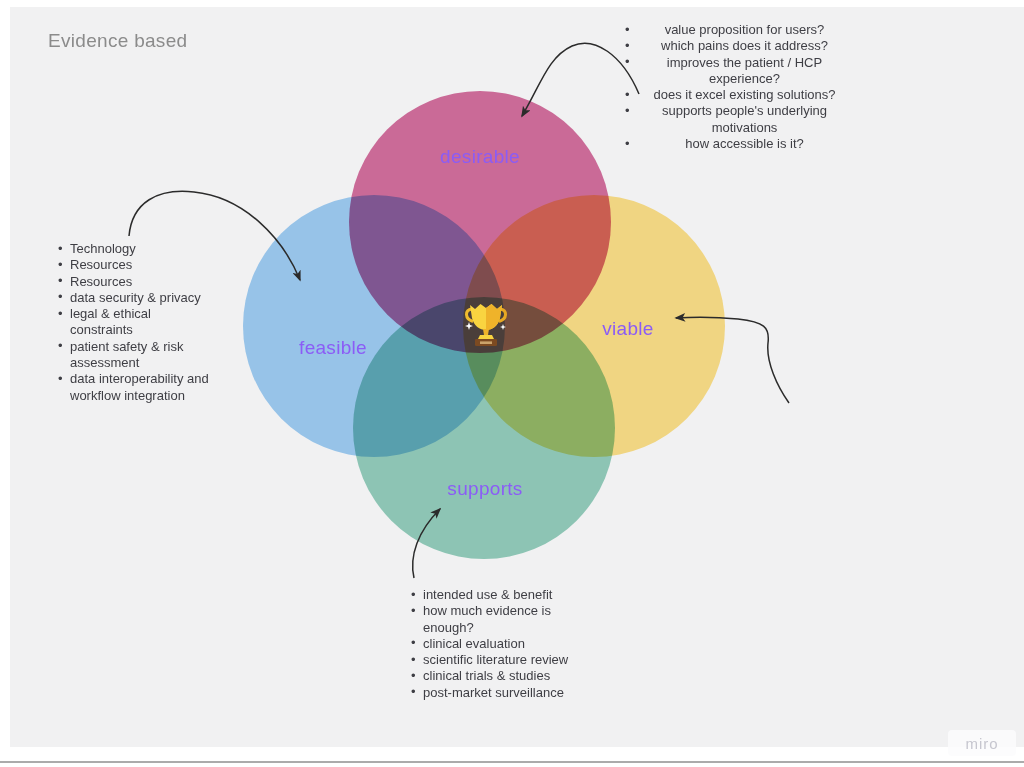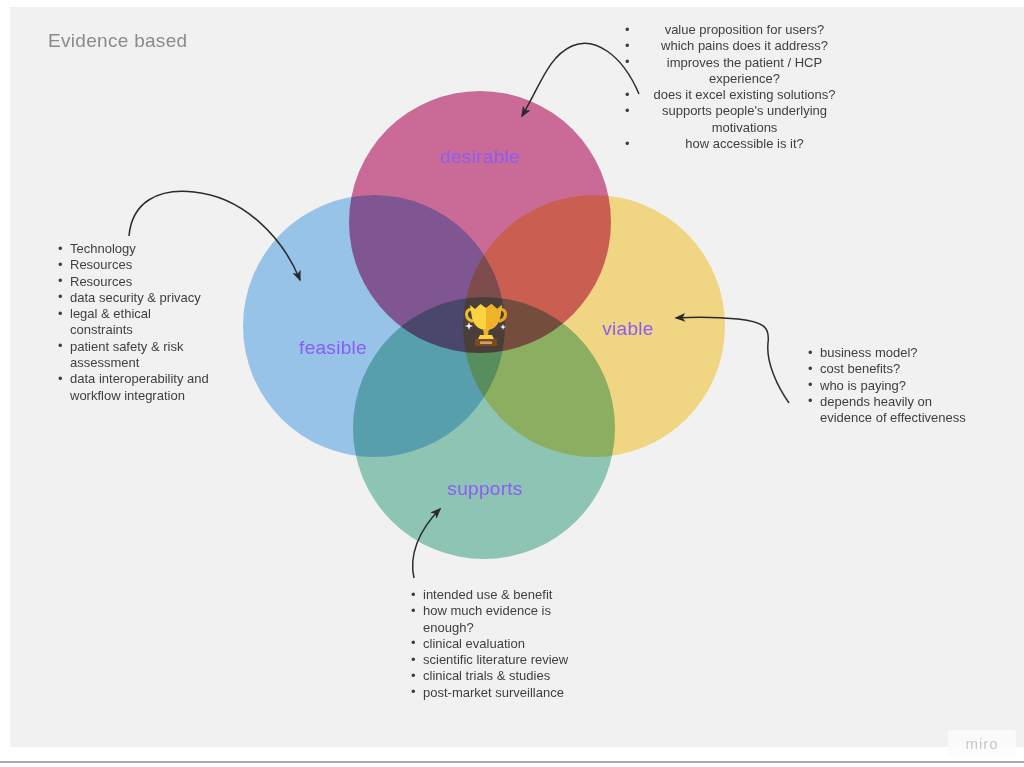--- a/index.html
+++ b/index.html
@@ -138,27 +138,20 @@
     <li>Resources</li>
     <li class="bold">data security &amp; privacy</li>
     <li class="bold">legal &amp; ethical
 constraints</li>
     <li class="bold">patient safety &amp; risk
 assessment</li>
     <li class="bold">data interoperability and
 workflow integration</li>
   </ul>
 
-  <ul class="note-list" id="notes-viable">
-    <li>business model?</li>
-    <li>cost benefits?</li>
-    <li>who is paying?</li>
-    <li>depends heavily on
-evidence of effectiveness</li>
-  </ul>
 
   <ul class="note-list" id="notes-effective">
     <li>intended use &amp; benefit</li>
     <li>how much evidence is
 enough?</li>
     <li>clinical evaluation</li>
     <li>scientific literature review</li>
     <li>clinical trials &amp; studies</li>
     <li>post-market surveillance</li>
   </ul>

